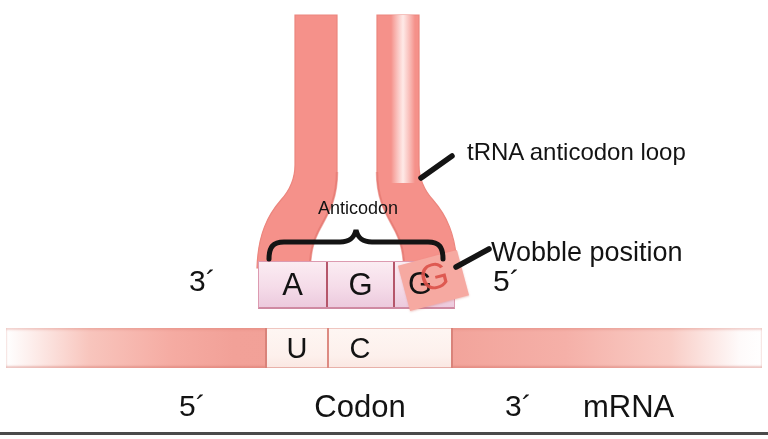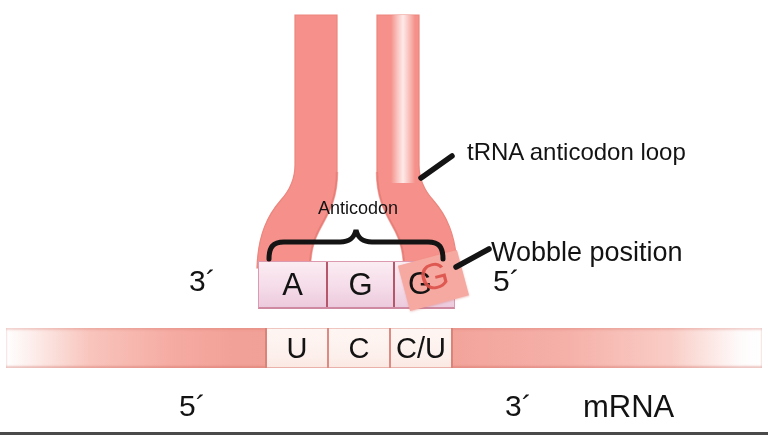--- a/index.html
+++ b/index.html
@@ -80,21 +80,20 @@
     <path d="M377,172 C377,202 388,216 396,232 C401,242 404,252 404,268" fill="none" stroke="#e4776f" stroke-width="2.5" opacity="0.55"></path>
     <rect x="391" y="15" width="24" height="168" fill="url(#stemHL)"></rect>
   </svg>
 
   <div class="mrna-band"></div>
   <div class="bottom-rule"></div>
 
   <div class="codon-row">
     <div class="codon-cell">U</div>
     <div class="codon-cell">C</div>
-    <div class="codon-cell">C/U</div>
   </div>
 
   <div class="anticodon-row">
     <div class="anticodon-cell">A</div>
     <div class="anticodon-cell">G</div>
     <div class="anticodon-cell"></div>
   </div>
 
   <div class="wobble-square"></div>
   <div class="wobble-black-g">G</div>
@@ -107,16 +106,17 @@
   </svg>
 
   <div class="lbl lbl-trna" style="z-index:11">tRNA anticodon loop</div>
   <div class="lbl lbl-anticodon" style="z-index:11">Anticodon</div>
   <div class="lbl lbl-wobble" style="z-index:11">Wobble position</div>
 
   <div class="lbl prime p3top" style="z-index:11">3´</div>
   <div class="lbl prime p5top" style="z-index:11">5´</div>
 
   <div class="lbl prime p5bot" style="z-index:11">5´</div>
+  <div class="lbl lbl-codon" style="z-index:11">Codon</div>
   <div class="lbl prime p3bot" style="z-index:11">3´</div>
   <div class="lbl lbl-mrna" style="z-index:11">mRNA</div>
 
 </div>
 
 </body></html>

